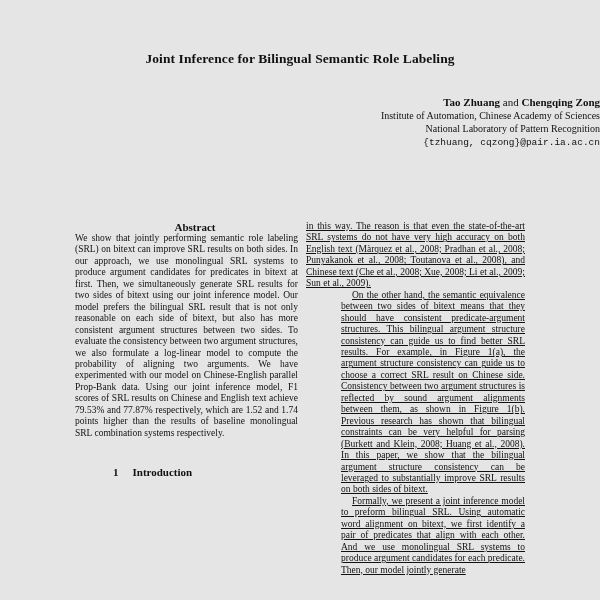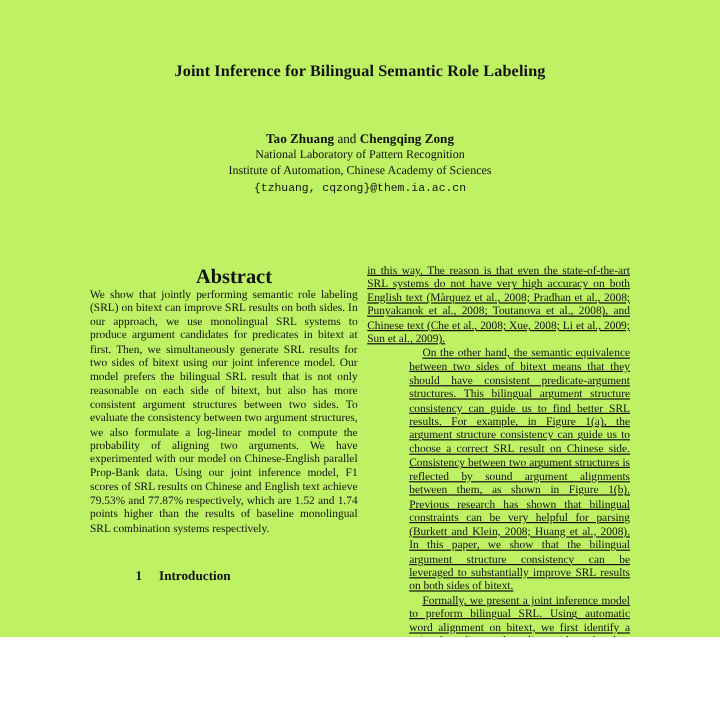--- a/index.html
+++ b/index.html
@@ -3,42 +3,42 @@
 <meta charset="utf-8">
 <style>
   html, body {
     margin: 0;
     padding: 0;
     background: #ffffff;
   }
   .page {
     position: relative;
     width: 600px;
-    height: 531px;
-    background: #bef264;
+    height: 600px;
+    background: #e5e5e5;
     overflow: hidden;
     font-family: "Liberation Serif", serif;
     color: #111111;
   }
   .paper-title {
     position: absolute;
     top: 51px;
     left: 0;
     right: 0;
     text-align: center;
     font-weight: bold;
     font-size: 13.5px;
     letter-spacing: 0.1px;
   }
   .author-block {
     position: absolute;
-    top: 110px;
+    top: 96px;
     left: 0;
     right: 0;
-    text-align: center;
+    text-align: right;
   }
   .author-line {
     font-size: 11px;
     line-height: 13px;
   }
   .author-name {
     font-weight: bold;
   }
   .affil-line {
     font-size: 10px;
@@ -58,21 +58,21 @@
   }
   .col-right {
     position: absolute;
     left: 306px;
     top: 221px;
     width: 219px;
     text-decoration: underline;
   }
   .abstract-heading {
     font-weight: bold;
-    font-size: 17px;
+    font-size: 11px;
     text-align: center;
     margin: 0 5px 0 22px;
   }
   .abstract-body {
     margin: 15px 5px 0 22px;
     font-size: 9.3px;
     line-height: 11.45px;
     text-align: justify;
   }
   .section-heading {
@@ -105,23 +105,23 @@
 <div class="page">
 
   <div class="paper-title">Joint Inference for Bilingual Semantic Role Labeling</div>
 
   <div class="author-block">
     <div class="author-line">
       <span class="author-name">Tao Zhuang</span>
       <span>and</span>
       <span class="author-name">Chengqing Zong</span>
     </div>
+    <div class="affil-line">Institute of Automation, Chinese Academy of Sciences</div>
     <div class="affil-line">National Laboratory of Pattern Recognition</div>
-    <div class="affil-line">Institute of Automation, Chinese Academy of Sciences</div>
-    <div class="email-line">{tzhuang, cqzong}@them.ia.ac.cn</div>
+    <div class="email-line">{tzhuang, cqzong}@pair.ia.ac.cn</div>
   </div>
 
   <div class="col-left">
     <div class="abstract-heading">Abstract</div>
     <p class="abstract-body body-para">We show that jointly performing semantic role labeling (SRL) on bitext can improve SRL results on both sides. In our approach, we use monolingual SRL systems to produce argument candidates for predicates in bitext at first. Then, we simultaneously generate SRL results for two sides of bitext using our joint inference model. Our model prefers the bilingual SRL result that is not only reasonable on each side of bitext, but also has more consistent argument structures between two sides. To evaluate the consistency between two argument structures, we also formulate a log-linear model to compute the probability of aligning two arguments. We have experimented with our model on Chinese-English parallel Prop-Bank data. Using our joint inference model, F1 scores of SRL results on Chinese and English text achieve 79.53% and 77.87% respectively, which are 1.52 and 1.74 points higher than the results of baseline monolingual SRL combination systems respectively.</p>
 
     <div class="section-heading">
       <span class="section-number">1</span><span>Introduction</span>
     </div>
   </div>

